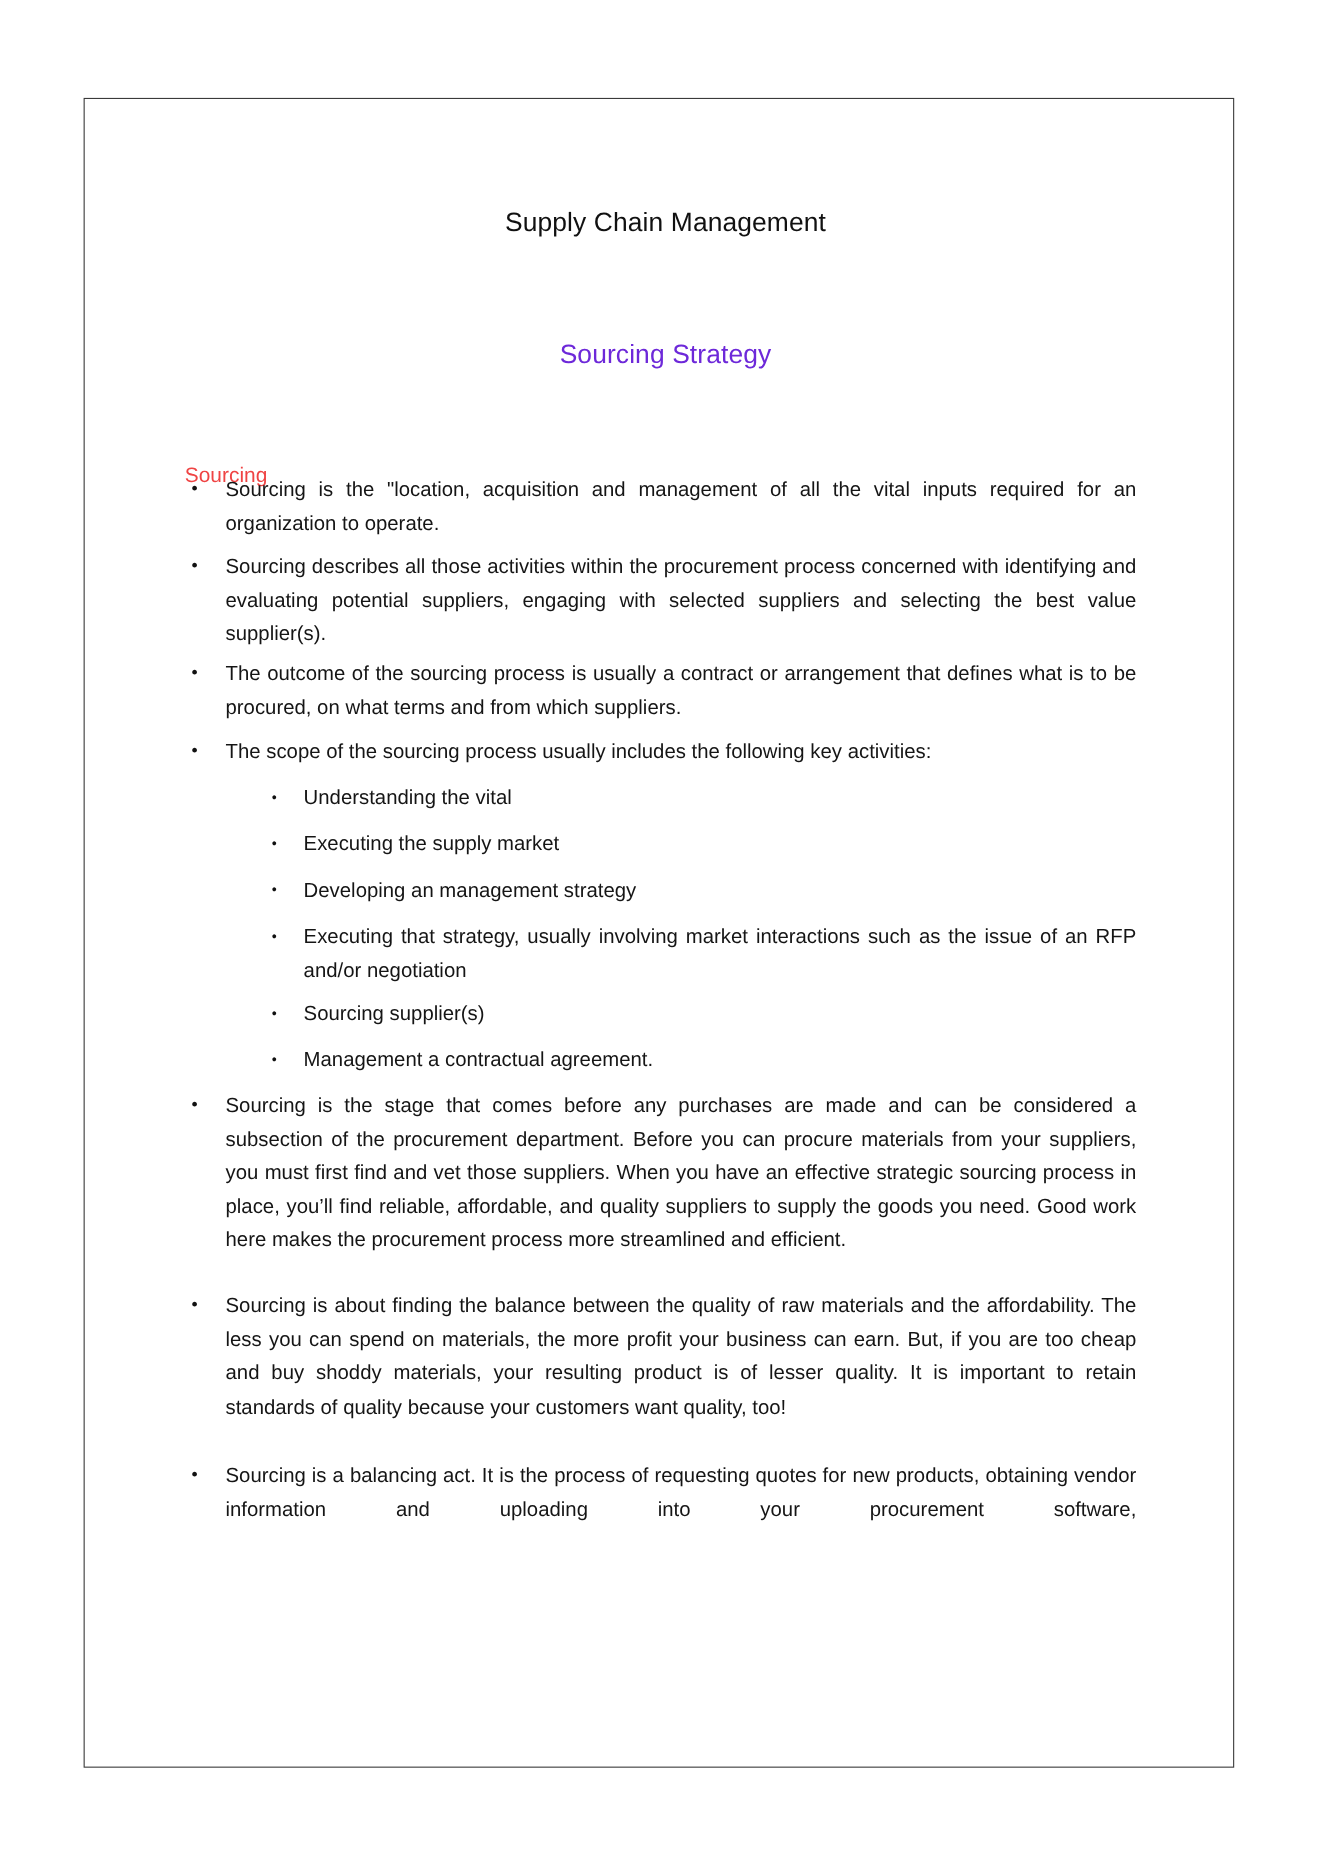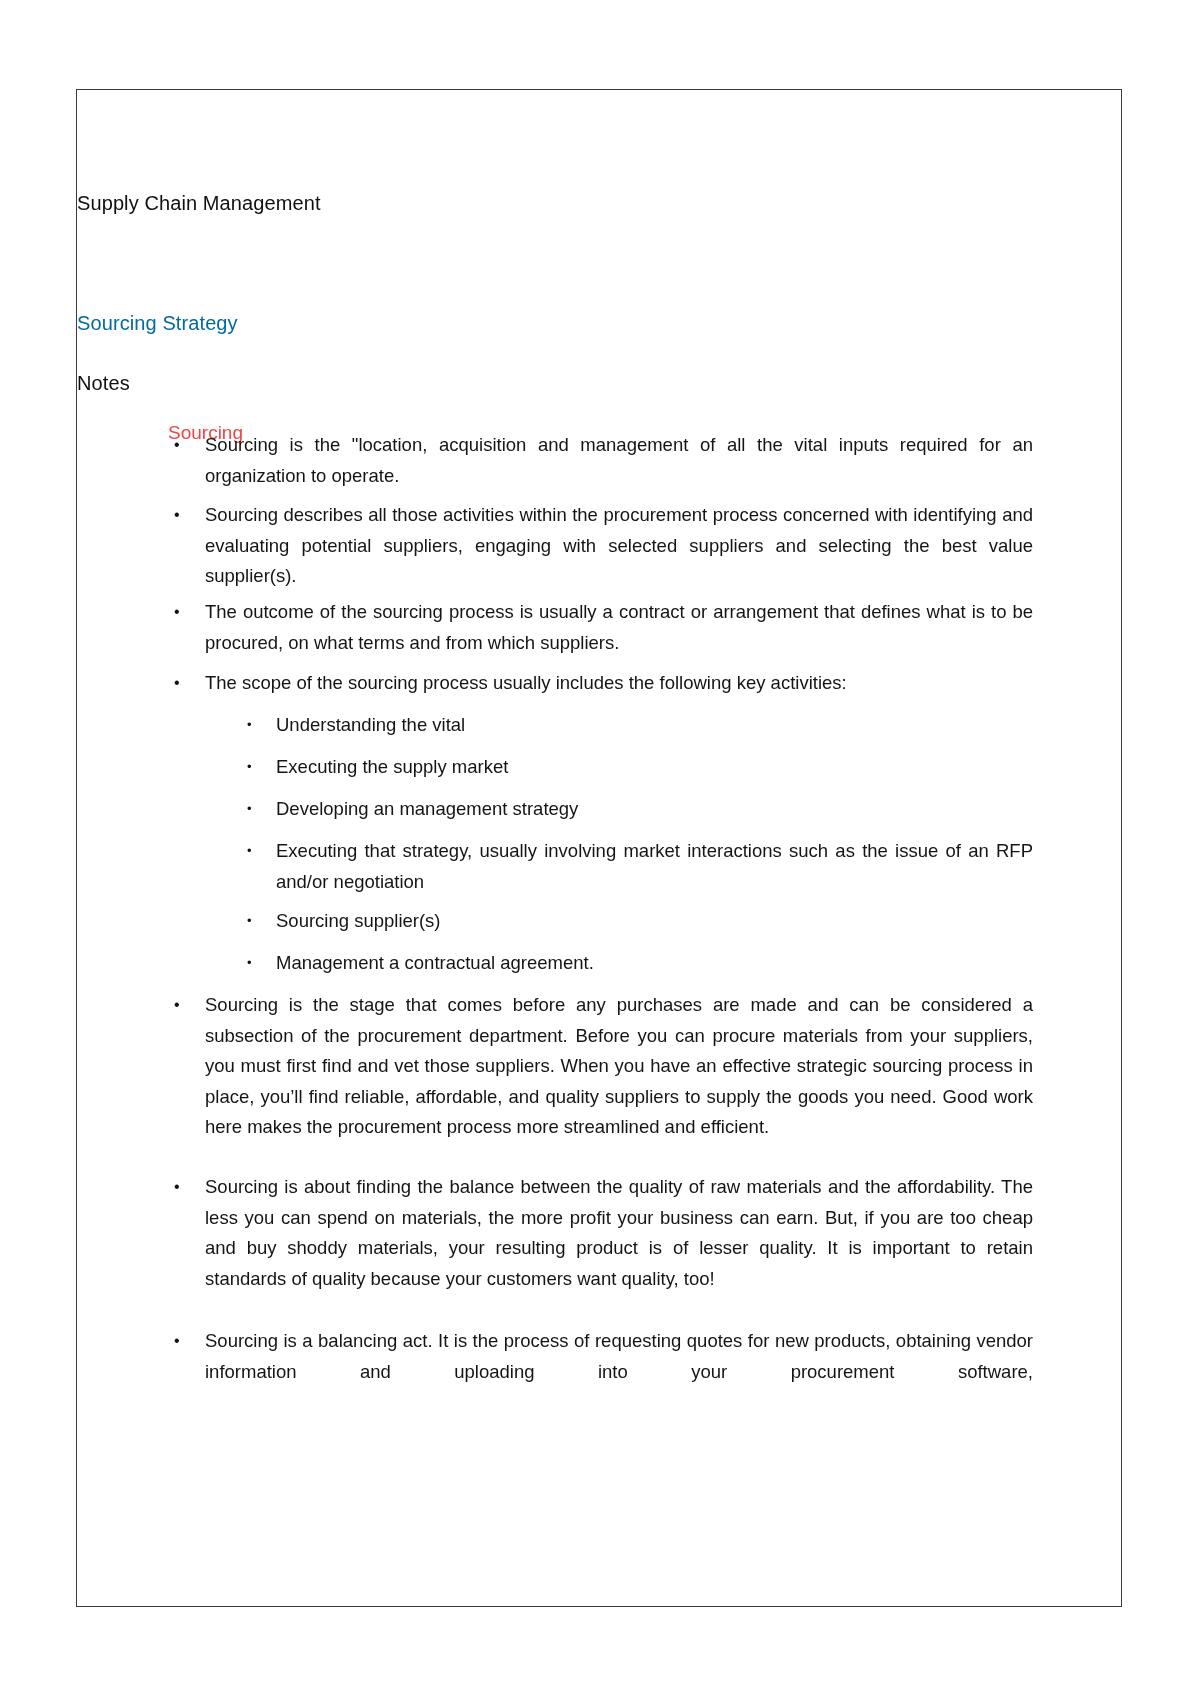--- a/index.html
+++ b/index.html
@@ -20,30 +20,31 @@
       left: 76px;
       top: 89px;
       width: 1046px;
       height: 1518px;
       border: 1.5px solid #3a3a3a;
       box-sizing: border-box;
       overflow: hidden;
     }
     .title-line {
       position: absolute;
-      left: 0;
+      left: 12px;
       right: 0;
-      font-size: 20px;
+      text-align: center;
+      font-size: 24px;
       color: #111111;
       line-height: 34px;
       letter-spacing: 0.1px;
     }
     .t-main  { top: 96px; }
     .t-unit  { top: 156px; }
-    .t-topic { top: 216px; color: #0369a1; }
+    .t-topic { top: 216px; color: #6d28d9; }
     .t-notes { top: 276px; }
 
     .section-heading {
       position: absolute;
       left: 91px;
       top: 330px;
       font-size: 19px;
       font-weight: normal;
       line-height: 26px;
       color: #ef4444;
@@ -93,21 +94,20 @@
       color: #111111;
     }
   </style>
 </head>
 <body>
 
 <div class="page-frame">
 
   <div class="title-line t-main">Supply Chain Management</div>
   <div class="title-line t-topic">Sourcing Strategy</div>
-  <div class="title-line t-notes">Notes</div>
 
   <div class="section-heading">Sourcing</div>
 
   <div class="content">
 
     <div class="bullet-item" style="top:340px;">
       <span class="dot">•</span>
       <span class="txt">Sourcing is the "location, acquisition and management of all the vital inputs required for an organization to operate.</span>
     </div>
 

